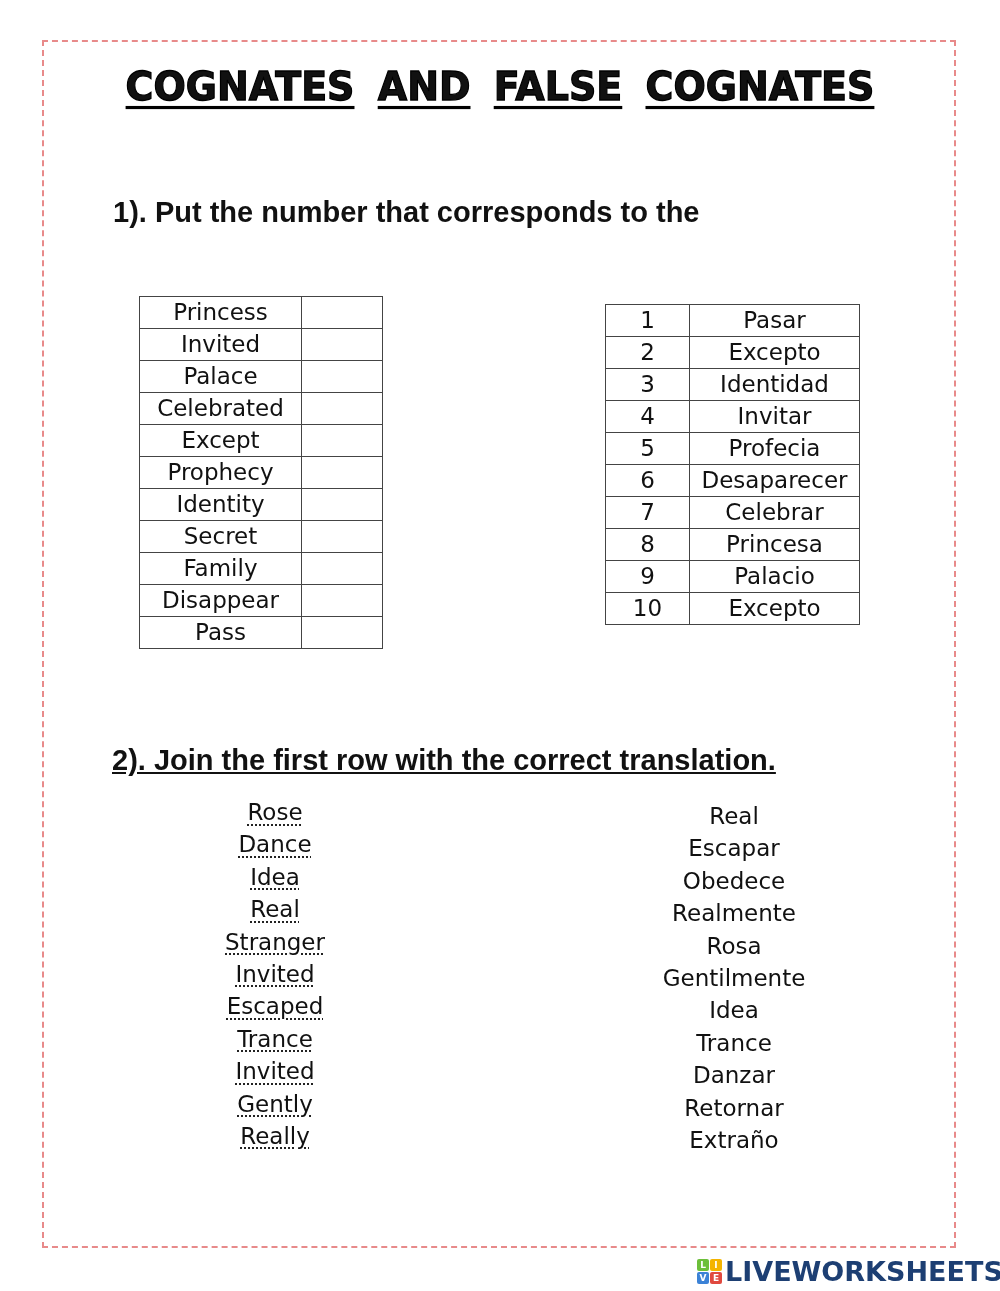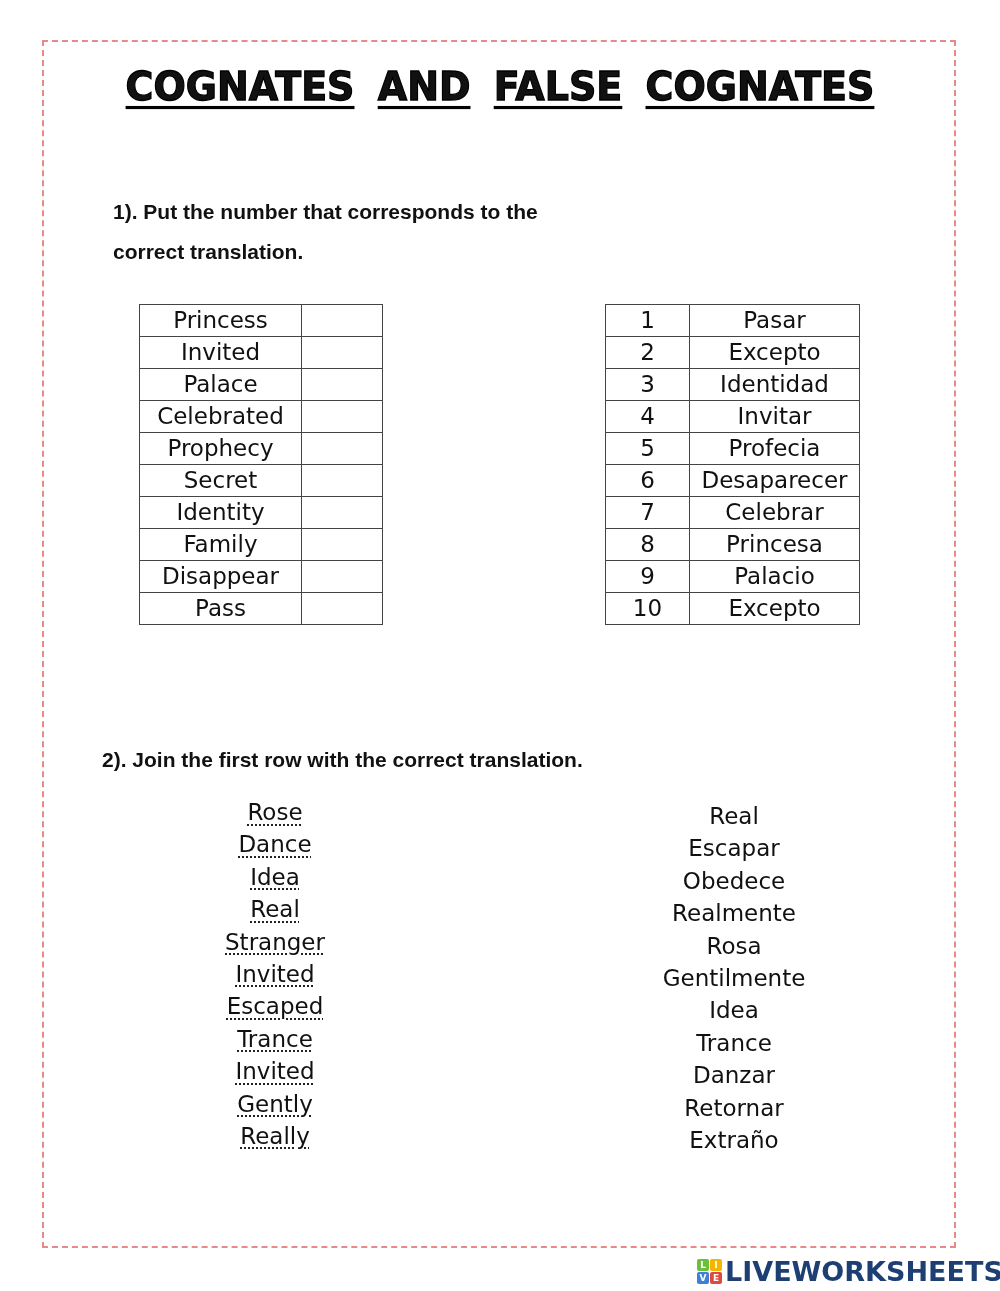--- a/index.html
+++ b/index.html
@@ -42,52 +42,53 @@
       text-decoration-thickness: 3px;
       text-underline-offset: 6px;
       margin: 0 5px;
       font-weight: bold;
       -webkit-text-stroke: 1.2px #000;
     }
     .instruction {
       position: absolute;
       font-family: "Liberation Sans", sans-serif;
       font-weight: bold;
-      font-size: 21px;
+      font-size: 29px;
       line-height: 40px;
       color: #111;
     }
     .instr1 {
       left: 113px;
       top: 192px;
       width: 720px;
     }
     .instr2 {
-      left: 102px;
+      left: 112px;
       top: 740px;
       width: 800px;
+      text-decoration: underline;
     }
     table.grid {
       position: absolute;
       border-collapse: collapse;
       font-family: "DejaVu Sans", sans-serif;
       font-size: 23px;
       color: #111;
     }
     table.grid td {
       border: 1.5px solid #444;
       padding: 0;
       height: 31px;
       text-align: center;
       vertical-align: middle;
       line-height: 31px;
     }
     .left-table {
       left: 139px;
-      top: 304px;
+      top: 296px;
     }
     .left-table td.word { width: 161px; }
     .left-table td.blank { width: 80px; }
     .right-table {
       left: 605px;
       top: 304px;
     }
     .right-table td.num { width: 83px; }
     .right-table td.word { width: 169px; }
 
@@ -162,21 +163,20 @@
 
 <div class="title">
   <span>COGNATES</span>
   <span>AND</span>
   <span>FALSE</span>
   <span>COGNATES</span>
 </div>
 
 <div class="instruction instr1">
   <div>1). Put the number that corresponds to the</div>
-  <div>correct translation.</div>
 </div>
 
 <table class="grid left-table">
   <tbody id="left-tbody">
       <tr>
         <td class="word">Princess</td>
         <td class="blank"></td>
       </tr>
       <tr>
         <td class="word">Invited</td>
@@ -184,29 +184,33 @@
       </tr>
       <tr>
         <td class="word">Palace</td>
         <td class="blank"></td>
       </tr>
       <tr>
         <td class="word">Celebrated</td>
         <td class="blank"></td>
       </tr>
       <tr>
+        <td class="word">Except</td>
+        <td class="blank"></td>
+      </tr>
+      <tr>
         <td class="word">Prophecy</td>
         <td class="blank"></td>
       </tr>
       <tr>
+        <td class="word">Identity</td>
+        <td class="blank"></td>
+      </tr>
+      <tr>
         <td class="word">Secret</td>
-        <td class="blank"></td>
-      </tr>
-      <tr>
-        <td class="word">Identity</td>
         <td class="blank"></td>
       </tr>
       <tr>
         <td class="word">Family</td>
         <td class="blank"></td>
       </tr>
       <tr>
         <td class="word">Disappear</td>
         <td class="blank"></td>
       </tr>

